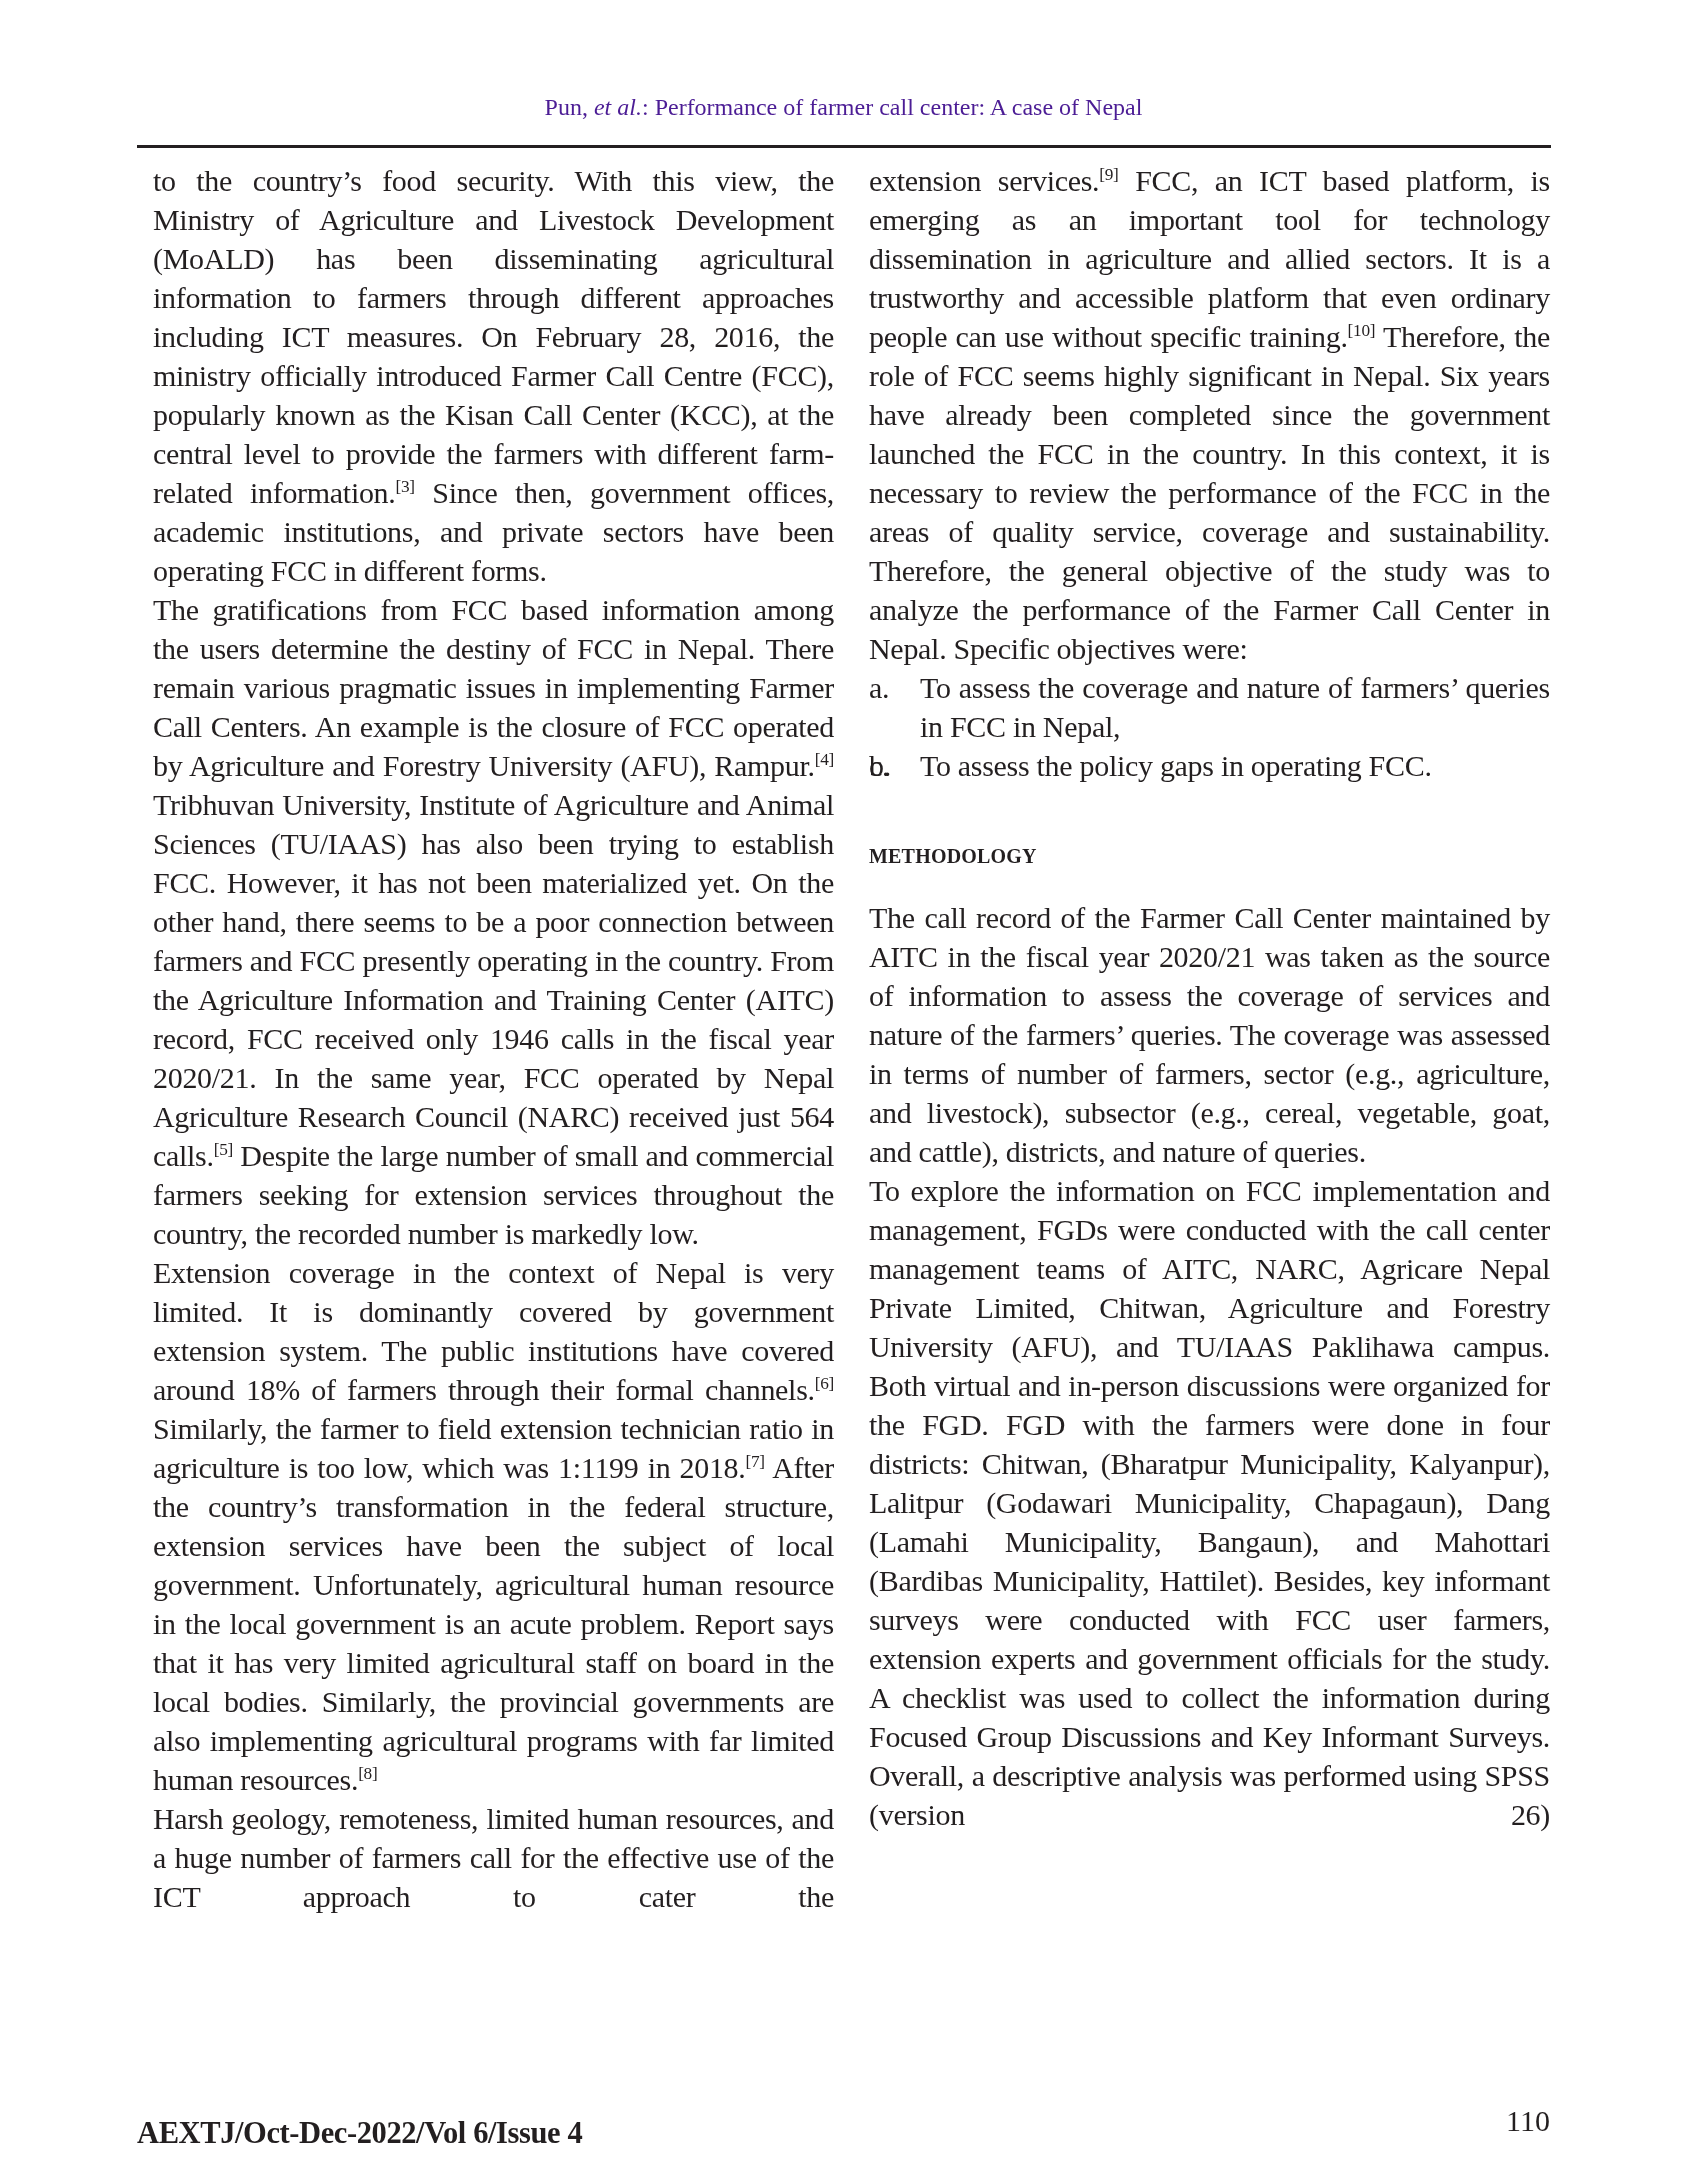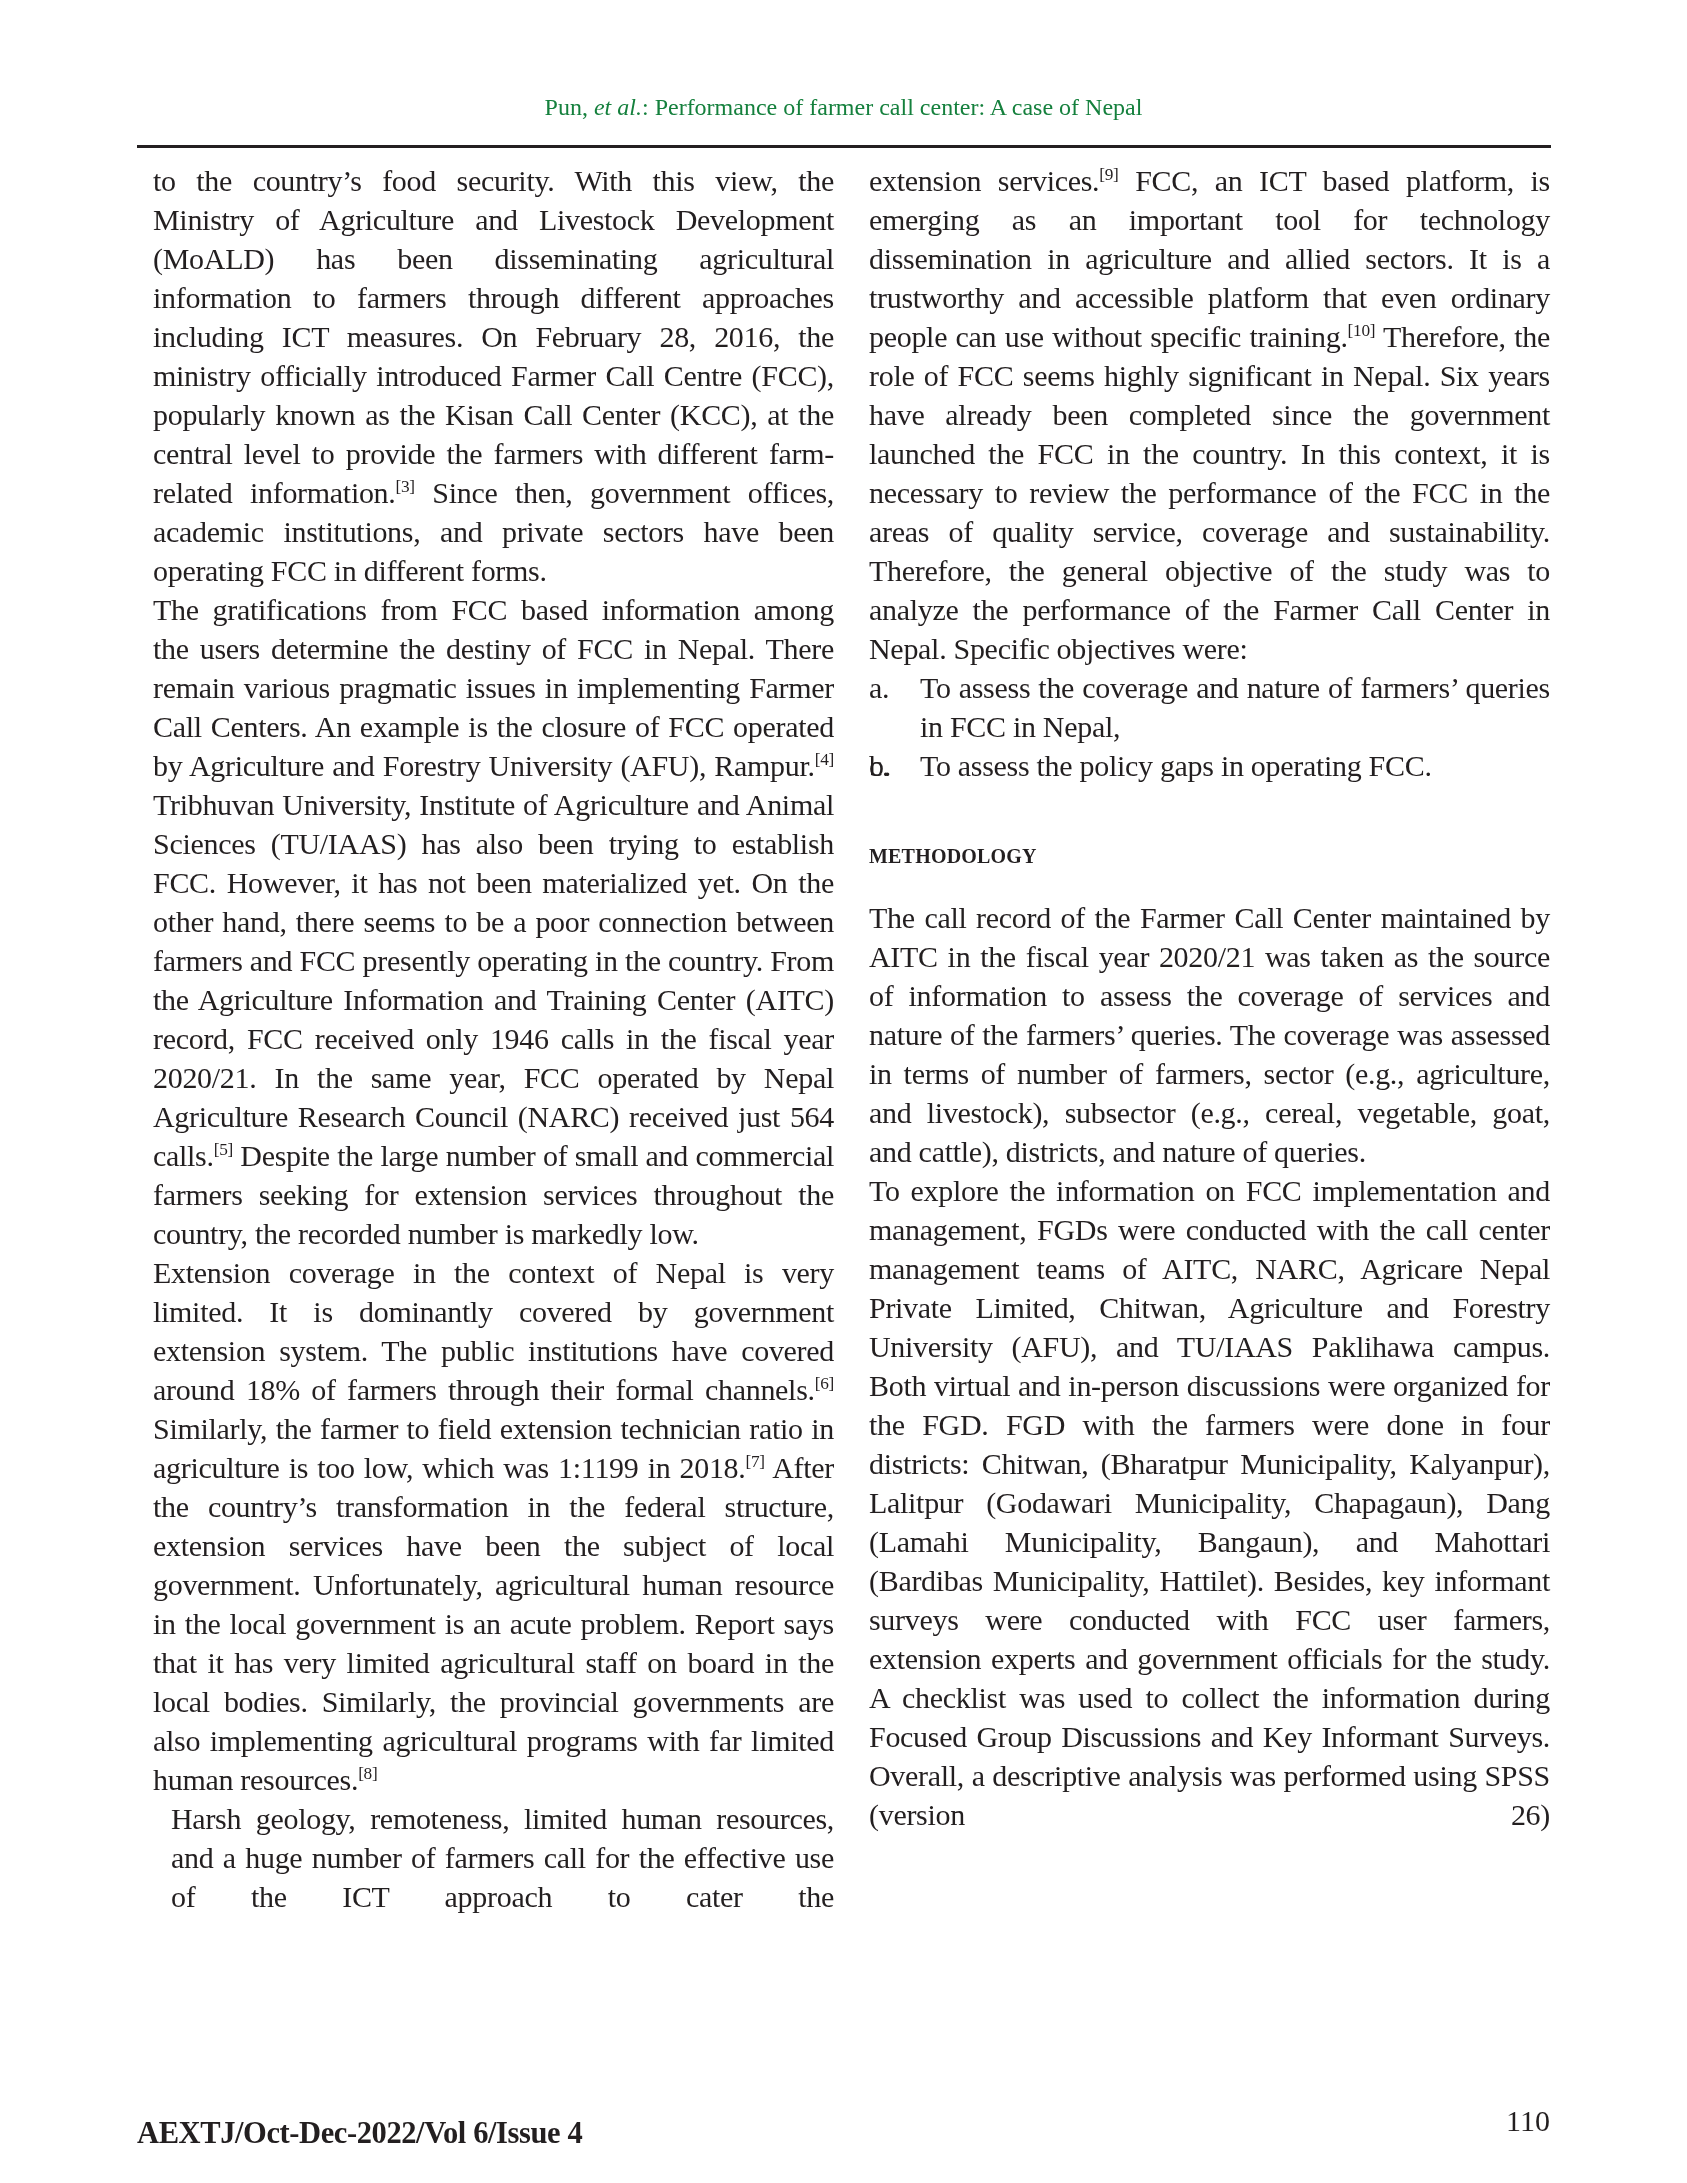--- a/index.html
+++ b/index.html
@@ -3,21 +3,21 @@
 <meta charset="utf-8">
 <style>
   html, body { margin: 0; padding: 0; background: #ffffff; }
   body {
     width: 1687px; height: 2183px; position: relative; overflow: hidden;
     font-family: "Liberation Serif", "DejaVu Serif", serif;
     color: #231f20;
   }
   .running-head {
     position: absolute; top: 92px; left: 0; width: 1687px;
-    text-align: center; font-size: 24px; line-height: 30px; color: #15803d;
+    text-align: center; font-size: 24px; line-height: 30px; color: #4c1d95;
   }
   .running-head em { font-style: italic; }
   .head-rule {
     position: absolute; top: 145px; left: 137px; width: 1414px; height: 2.5px;
     background: #231f20;
   }
   .column {
     position: absolute; top: 161px; width: 681px;
     font-size: 30px; line-height: 39px; text-align: justify;
     letter-spacing: -0.3px; word-spacing: 0px;
@@ -45,21 +45,21 @@
 </head>
 <body>
 
 <div class="running-head"><span>Pun, </span><em>et al.</em><span>: Performance of farmer call center: A case of Nepal</span></div>
 <div class="head-rule"></div>
 
 <div class="column col-left">
   <p><span>to the country’s food security. With this view, the Ministry of Agriculture and Livestock Development (MoALD) has been disseminating agricultural information to farmers through different approaches including ICT measures. On February 28, 2016, the ministry officially introduced Farmer Call Centre (FCC), popularly known as the Kisan Call Center (KCC), at the central level to provide the farmers with different farm-related information.</span><sup>[3]</sup><span> Since then, government offices, academic institutions, and private sectors have been operating FCC in different forms.</span></p>
   <p><span>The gratifications from FCC based information among the users determine the destiny of FCC in Nepal. There remain various pragmatic issues in implementing Farmer Call Centers. An example is the closure of FCC operated by Agriculture and Forestry University (AFU), Rampur.</span><sup>[4]</sup><span> Tribhuvan University, Institute of Agriculture and Animal Sciences (TU/IAAS) has also been trying to establish FCC. However, it has not been materialized yet. On the other hand, there seems to be a poor connection between farmers and FCC presently operating in the country. From the Agriculture Information and Training Center (AITC) record, FCC received only 1946 calls in the fiscal year 2020/21. In the same year, FCC operated by Nepal Agriculture Research Council (NARC) received just 564 calls.</span><sup>[5]</sup><span> Despite the large number of small and commercial farmers seeking for extension services throughout the country, the recorded number is markedly low.</span></p>
   <p><span>Extension coverage in the context of Nepal is very limited. It is dominantly covered by government extension system. The public institutions have covered around 18% of farmers through their formal channels.</span><sup>[6]</sup><span> Similarly, the farmer to field extension technician ratio in agriculture is too low, which was 1:1199 in 2018.</span><sup>[7]</sup><span> After the country’s transformation in the federal structure, extension services have been the subject of local government. Unfortunately, agricultural human resource in the local government is an acute problem. Report says that it has very limited agricultural staff on board in the local bodies. Similarly, the provincial governments are also implementing agricultural programs with far limited human resources.</span><sup>[8]</sup></p>
-  <p style="text-align-last: justify; margin-left: 18px;"><span>Harsh geology, remoteness, limited human resources, and a huge number of farmers call for the effective use of the ICT approach to cater the</span></p>
+  <p style="text-align-last: justify;"><span>Harsh geology, remoteness, limited human resources, and a huge number of farmers call for the effective use of the ICT approach to cater the</span></p>
 </div>
 
 <div class="column col-right">
   <p><span>extension services.</span><sup>[9]</sup><span> FCC, an ICT based platform, is emerging as an important tool for technology dissemination in agriculture and allied sectors. It is a trustworthy and accessible platform that even ordinary people can use without specific training.</span><sup>[10]</sup><span> Therefore, the role of FCC seems highly significant in Nepal. Six years have already been completed since the government launched the FCC in the country. In this context, it is necessary to review the performance of the FCC in the areas of quality service, coverage and sustainability. Therefore, the general objective of the study was to analyze the performance of the Farmer Call Center in Nepal. Specific objectives were:</span></p>
   <ul class="obj-list">
     <li><span class="marker">a.</span><span>To assess the coverage and nature of farmers’ queries in FCC in Nepal,</span></li>
     <li><span class="marker">b.</span></li>
     <li><span class="marker">c.</span><span>To assess the policy gaps in operating FCC.</span></li>
   </ul>
   <h2 class="section-heading">METHODOLOGY</h2>

